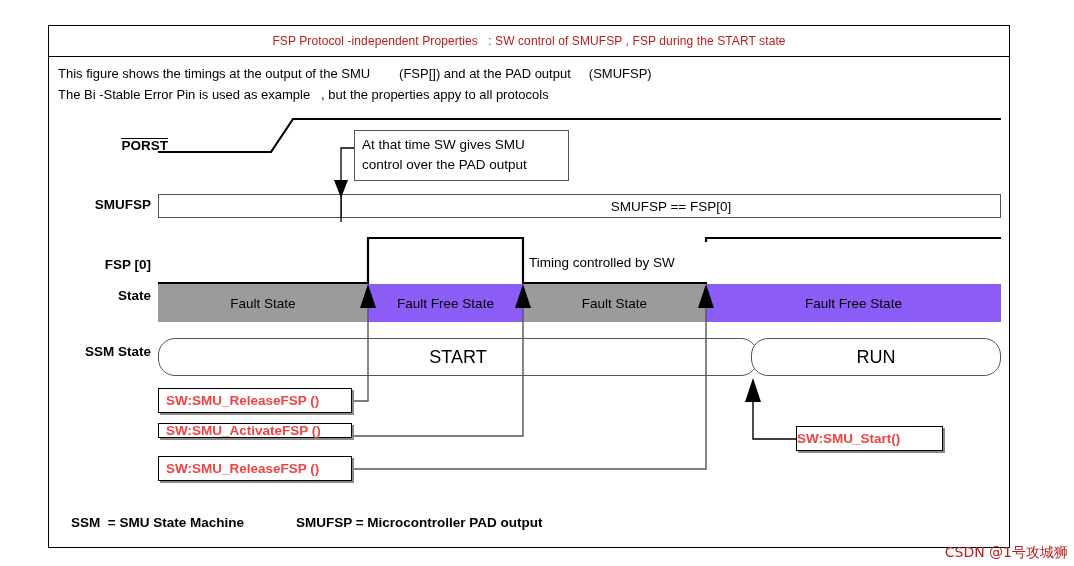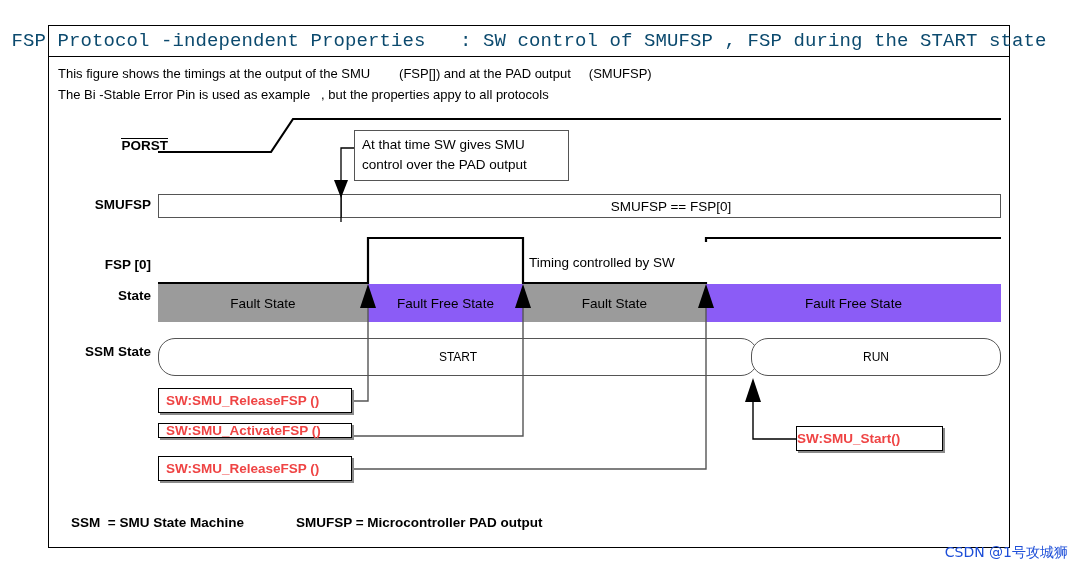--- a/index.html
+++ b/index.html
@@ -15,21 +15,21 @@
   
   .frame{
     position:absolute;left:48px;top:25px;width:962px;height:523px;
     border:1px solid #000;box-sizing:border-box;background:#fff;
   }
   .title-bar{
     position:absolute;left:0;top:0;width:100%;height:31px;
     border-bottom:1px solid #000;box-sizing:border-box;
     display:flex;align-items:center;justify-content:center;
   }
-  .title-text{font-size:19px;color:#0c4a6e;letter-spacing:0.1px;white-space:pre;font-family:Liberation Mono, monospace;}
+  .title-text{font-size:12px;color:#b91c1c;letter-spacing:0.1px;white-space:pre;}
 
   .desc{
     position:absolute;left:9px;top:37px;width:940px;
   }
   .desc-line{font-size:13px;color:#000;line-height:21px;white-space:pre;}
 
   
   .lbl{
     position:absolute;text-align:right;font-size:13.5px;font-weight:bold;color:#000;
     white-space:nowrap;
@@ -60,21 +60,21 @@
   .seg{position:absolute;display:flex;align-items:center;justify-content:center;}
   .seg span{font-size:13.5px;color:#000;white-space:nowrap;}
   .seg.dark{background:#9b9b9b;}
   .seg.light{background:#8b5cf6;}
 
   
   .ssm{
     position:absolute;border:1.2px solid #555;border-radius:17px;box-sizing:border-box;
     background:#fff;display:flex;align-items:center;justify-content:center;
   }
-  .ssm span{font-size:12px;color:#000;}
+  .ssm span{font-size:18px;color:#000;}
 
   
   .swbox{
     position:absolute;background:#fff;border:1.4px solid #000;box-sizing:border-box;
     box-shadow:2px 2px 0 0 #8a8a8a;
     display:flex;align-items:center;
     padding-left:7px;padding-right:7px;
   }
   .swbox span{font-size:13.5px;font-weight:bold;color:#ef4444;white-space:nowrap;}
 
@@ -87,21 +87,21 @@
   .timingnote span{font-size:13.5px;color:#000;white-space:nowrap;}
 
   
   .legend{position:absolute;left:22px;bottom:16px;}
   .legend span{font-size:13.5px;font-weight:bold;color:#000;white-space:pre;}
   .legend .g2{margin-left:52px;}
 
   
   .watermark{
     position:absolute;right:6px;bottom:4px;
-    font-size:14px;color:#1d4ed8;white-space:nowrap;
+    font-size:14px;color:#b91c1c;white-space:nowrap;
     font-family:"DejaVu Sans", sans-serif;
   }
 </style>
 </head>
 <body>
 
 <div id="stage">
 
   <div class="frame">
 

